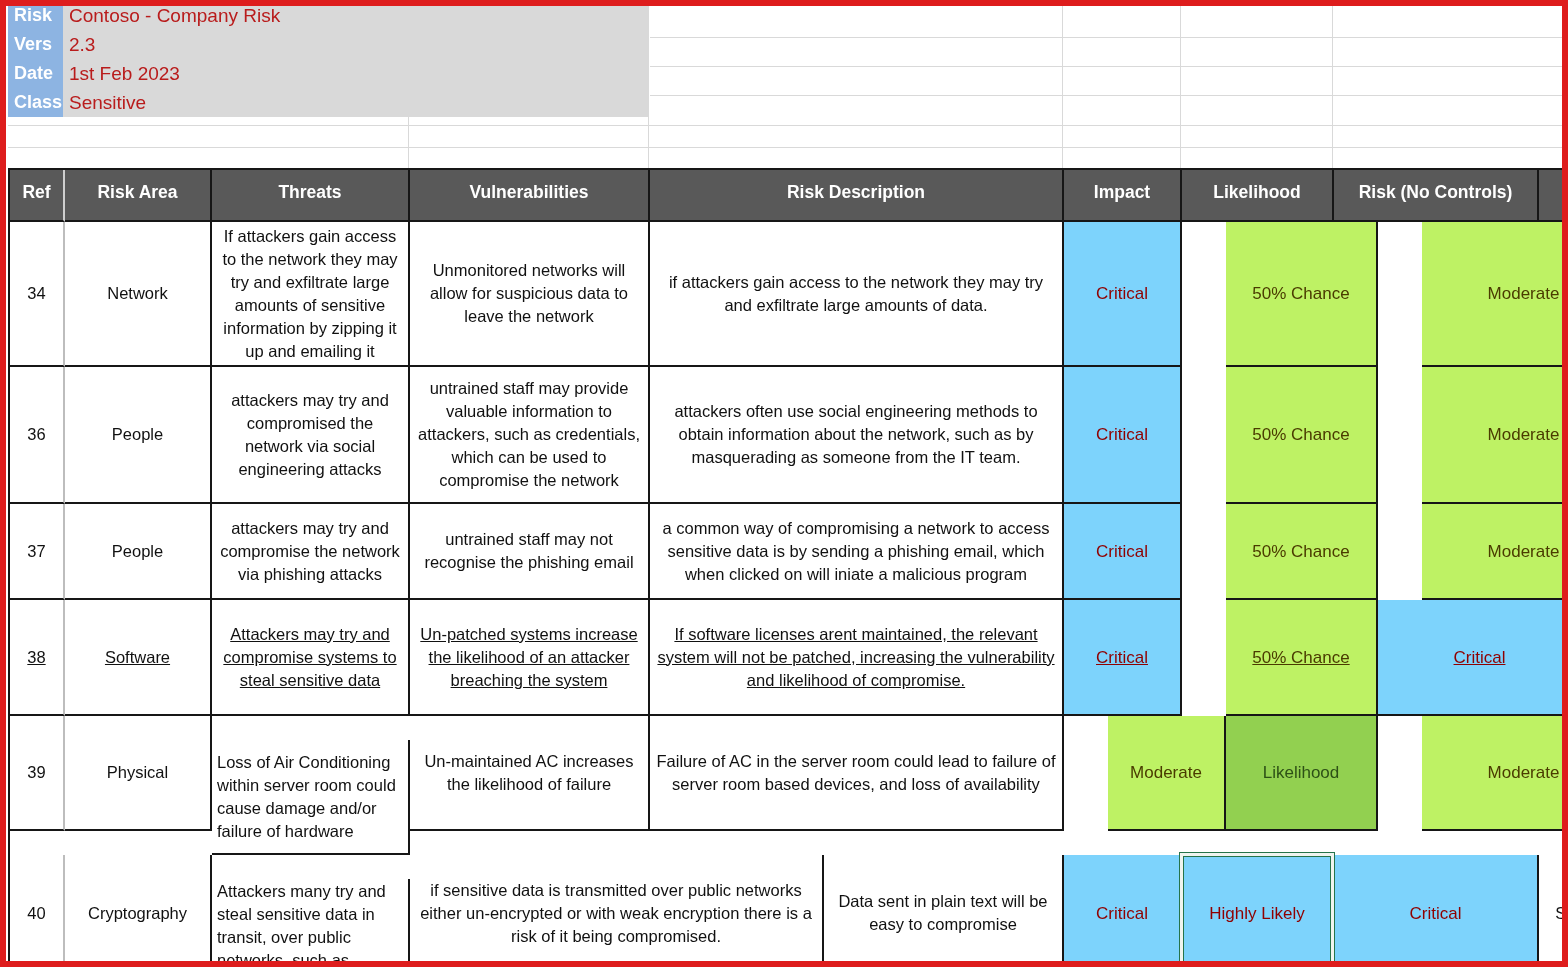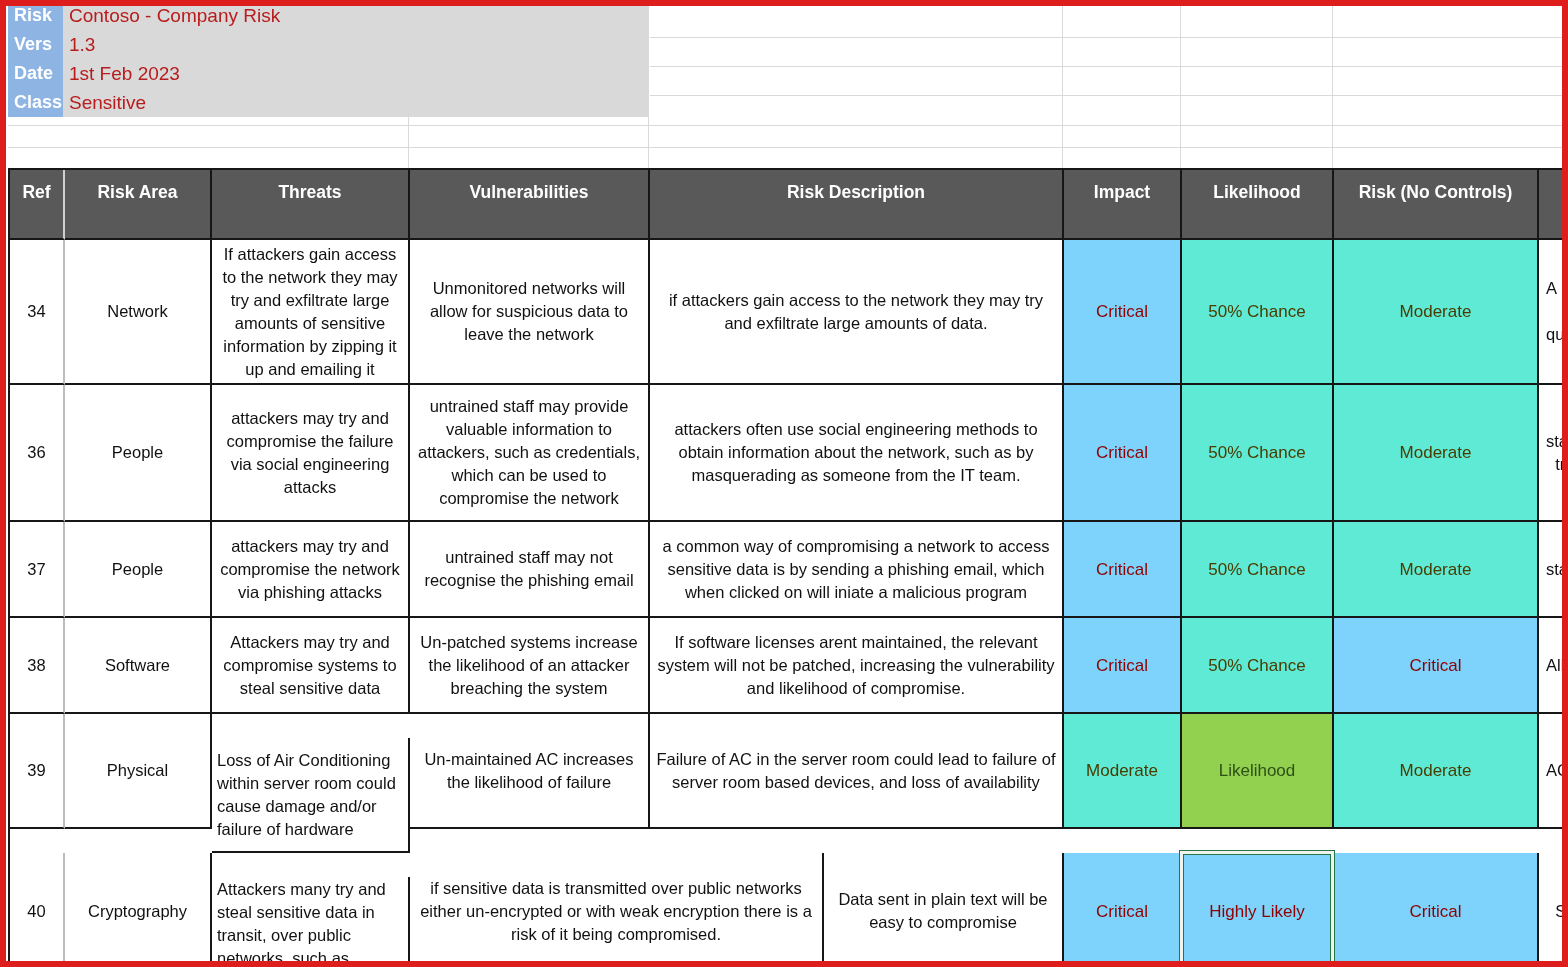--- a/index.html
+++ b/index.html
@@ -48,36 +48,36 @@
   .c-vuln   { flex: 0 0 240px; }
   .c-desc   { flex: 0 0 414px; }
   .c-impact { flex: 0 0 118px; }
   .c-like   { flex: 0 0 152px; }
   .c-risk   { flex: 0 0 205px; }
   .c-extra  { flex: 0 0 163px; justify-content: flex-start; text-align: left;
               padding-left: 7px; white-space: pre-wrap; }
 
   .header-row .cell {
     background: #595959; color: #ffffff; font-weight: bold; font-size: 17.5px;
-    align-items: flex-start; padding-top: 11px; height: 70px;
+    align-items: flex-start; padding-top: 11px; height: 52px;
   }
   .header-row .c-ref { border-right-color: #cfcfcf; }
 
   .r34 .cell { height: 145px; }
   .r36 .cell { height: 137px; }
   .r37 .cell { height: 96px; }
-  .r38 .cell { height: 96px; }
+  .r38 .cell { height: 116px; text-decoration: underline; }
   .r39 .cell { height: 115px; }
   .r40 .cell { height: 118px; }
 
   .r39 .c-threat, .r40 .c-threat { justify-content: flex-start; text-align: left; margin-top: 24px; }
 
   .lvl { font-size: 17px; }
   .lvl[data-level="critical"]   { background: #7dd3fc; color: #8F0000; }
-  .lvl[data-level="moderate"]   { background: #5eead4; color: #4A3B00; }
+  .lvl[data-level="moderate"]   { background: #bef264; color: #4A3B00; margin-left: 44px; }
   .lvl[data-level="negligible"] { background: #92D050; color: #2D5016; }
 
   
   .sel-outline {
     position: absolute; left: -2px; top: -2px; right: -2px; bottom: -2px;
     border: 3px solid #f0f4ef; outline: 1px solid #26734a;
     box-shadow: inset 0 0 0 1px #26734a; pointer-events: none; z-index: 3;
   }
   .fill-handle {
     position: absolute; right: -5px; bottom: -5px; width: 10px; height: 10px;
@@ -106,21 +106,21 @@
   <div class="gl" style="left:8px;    top:147px; width:1554px; height:1px;"></div>
 </div>
 
 <div class="meta-block">
   <div class="meta-row">
     <div class="meta-label">Risk</div>
     <div class="meta-value">Contoso - Company Risk</div>
   </div>
   <div class="meta-row">
     <div class="meta-label">Vers</div>
-    <div class="meta-value">1.3</div>
+    <div class="meta-value">2.3</div>
   </div>
   <div class="meta-row">
     <div class="meta-label">Date</div>
     <div class="meta-value">1st Feb 2023</div>
   </div>
   <div class="meta-row">
     <div class="meta-label">Class</div>
     <div class="meta-value">Sensitive</div>
   </div>
 </div>
@@ -149,21 +149,21 @@
     <div class="cell c-like lvl" data-level="moderate">50% Chance</div>
     <div class="cell c-risk lvl" data-level="moderate">Moderate</div>
     <div class="cell c-extra">A
 
 qua</div>
   </div>
 
   <div class="trow r36">
     <div class="cell c-ref">36</div>
     <div class="cell c-area">People</div>
-    <div class="cell c-threat">attackers may try and compromise the failure via social engineering attacks</div>
+    <div class="cell c-threat">attackers may try and compromised the network via social engineering attacks</div>
     <div class="cell c-vuln">untrained staff may provide valuable information to attackers, such as credentials, which can be used to compromise the network</div>
     <div class="cell c-desc">attackers often use social engineering methods to obtain information about the network, such as by masquerading as someone from the IT team.</div>
     <div class="cell c-impact lvl" data-level="critical">Critical</div>
     <div class="cell c-like lvl" data-level="moderate">50% Chance</div>
     <div class="cell c-risk lvl" data-level="moderate">Moderate</div>
     <div class="cell c-extra">sta
   tr</div>
   </div>
 
   <div class="trow r37">

